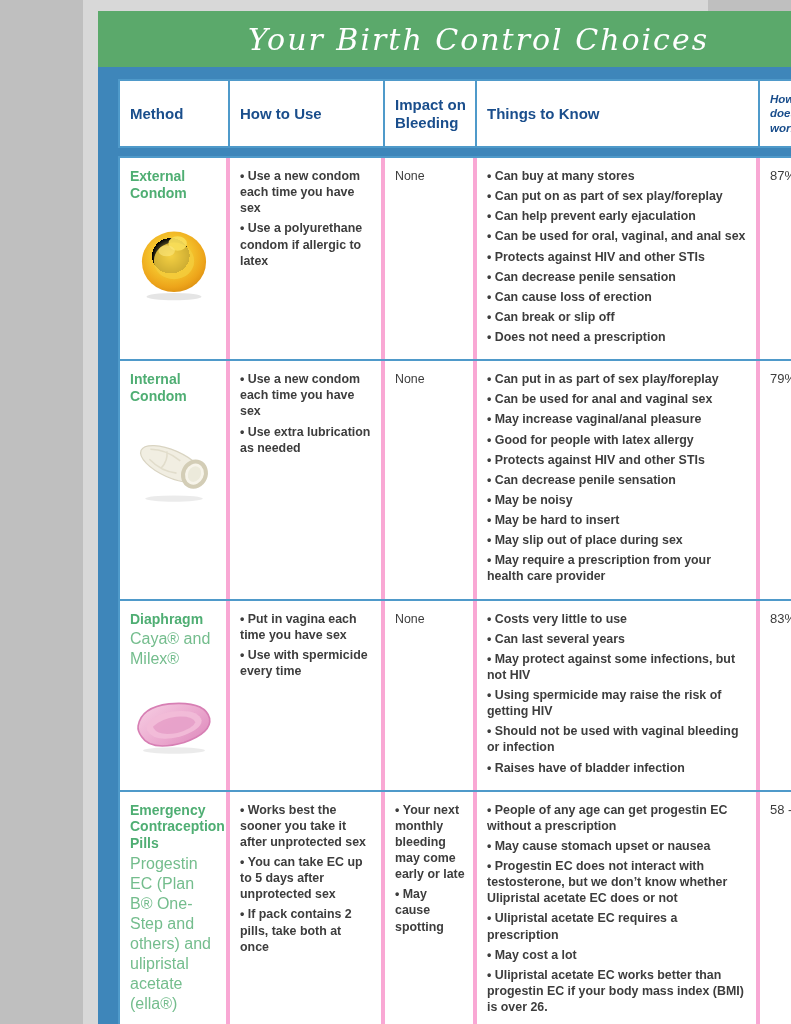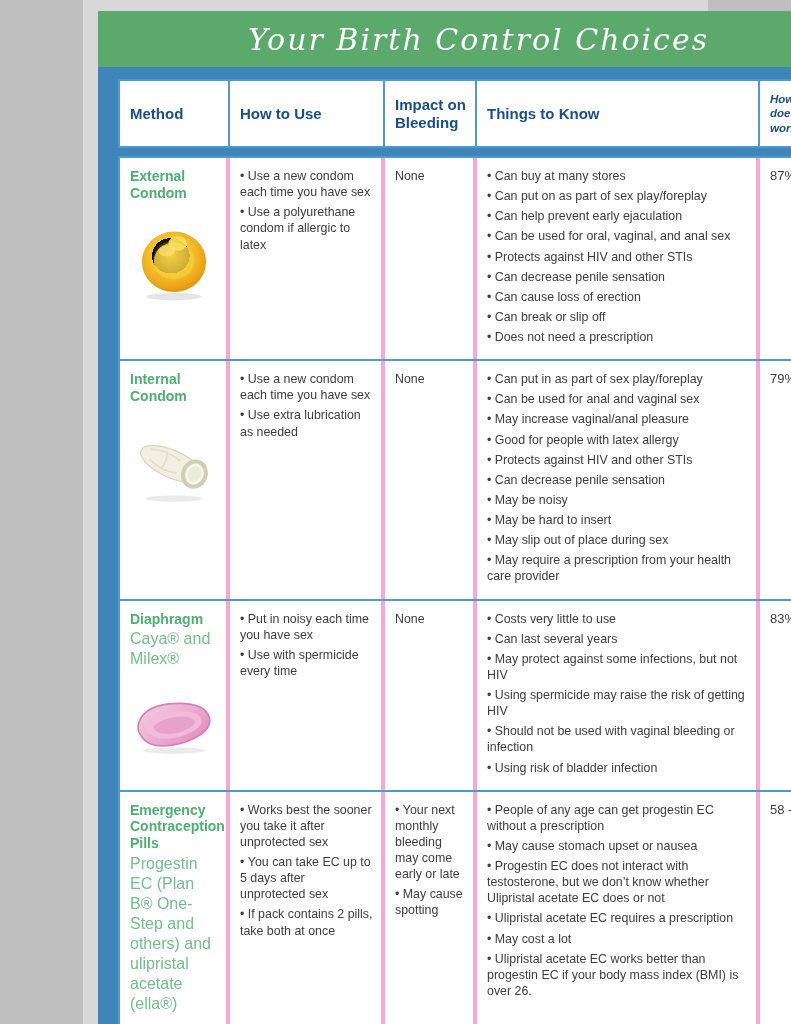--- a/index.html
+++ b/index.html
@@ -96,20 +96,21 @@
     font-size:16px;
     line-height:1.25;
     margin-top:2px;
   }
   .photo{
     margin-top:10px;
     display:flex;justify-content:center;
   }
   .bullet{
     margin:0 0 4px 0;
+    font-weight:bold;
   }
   .bullet::before{content:"\2022\00a0";}
   .plain-val{margin:0;}
   .eff-val{font-size:13px;}
 </style>
 </head>
 <body>
 
 <div class="page">
   <div class="poster">
@@ -229,33 +230,33 @@
     <ellipse cx="54" cy="78" rx="38" ry="4" fill="rgba(0,0,0,0.08)"></ellipse>
     <g transform="rotate(-10 54 44)">
       <path d="M10 40 Q18 18 52 20 Q96 24 98 46 Q98 64 62 70 Q20 74 12 54 Q8 46 10 40 Z" fill="url(#gp)" stroke="#d77fb4" stroke-width="2"></path>
       <path d="M20 42 Q30 30 54 30 Q86 32 88 47 Q86 58 58 62 Q26 64 20 48 Z" fill="#f2bcd8" opacity="0.9"></path>
       <path d="M28 44 Q40 36 58 37 Q78 39 80 48 Q76 55 56 57 Q32 57 28 46 Z" fill="#e59cc7" opacity="0.8"></path>
     </g>
   </svg>
               </div>
             </div>
             <div class="cell">
-              <div class="bullet">Put in noisy each time you have sex</div>
+              <div class="bullet">Put in vagina each time you have sex</div>
               <div class="bullet">Use with spermicide every time</div>
             </div>
             <div class="cell">
               <div class="plain-val">None</div>
             </div>
             <div class="cell">
               <div class="bullet">Costs very little to use</div>
               <div class="bullet">Can last several years</div>
               <div class="bullet">May protect against some infections, but not HIV</div>
               <div class="bullet">Using spermicide may raise the risk of getting HIV</div>
               <div class="bullet">Should not be used with vaginal bleeding or infection</div>
-              <div class="bullet">Using risk of bladder infection</div>
+              <div class="bullet">Raises have of bladder infection</div>
             </div>
             <div class="cell">
               <div class="eff-val">83%</div>
             </div>
           </div>
           <div class="t-row grid-cols r3">
             <div class="cell">
               <div class="method-name">Emergency Contraception Pills</div>
               <div class="method-subtitle">Progestin EC (Plan B® One-Step and others) and ulipristal acetate (ella®)</div>
               <div class="photo">

